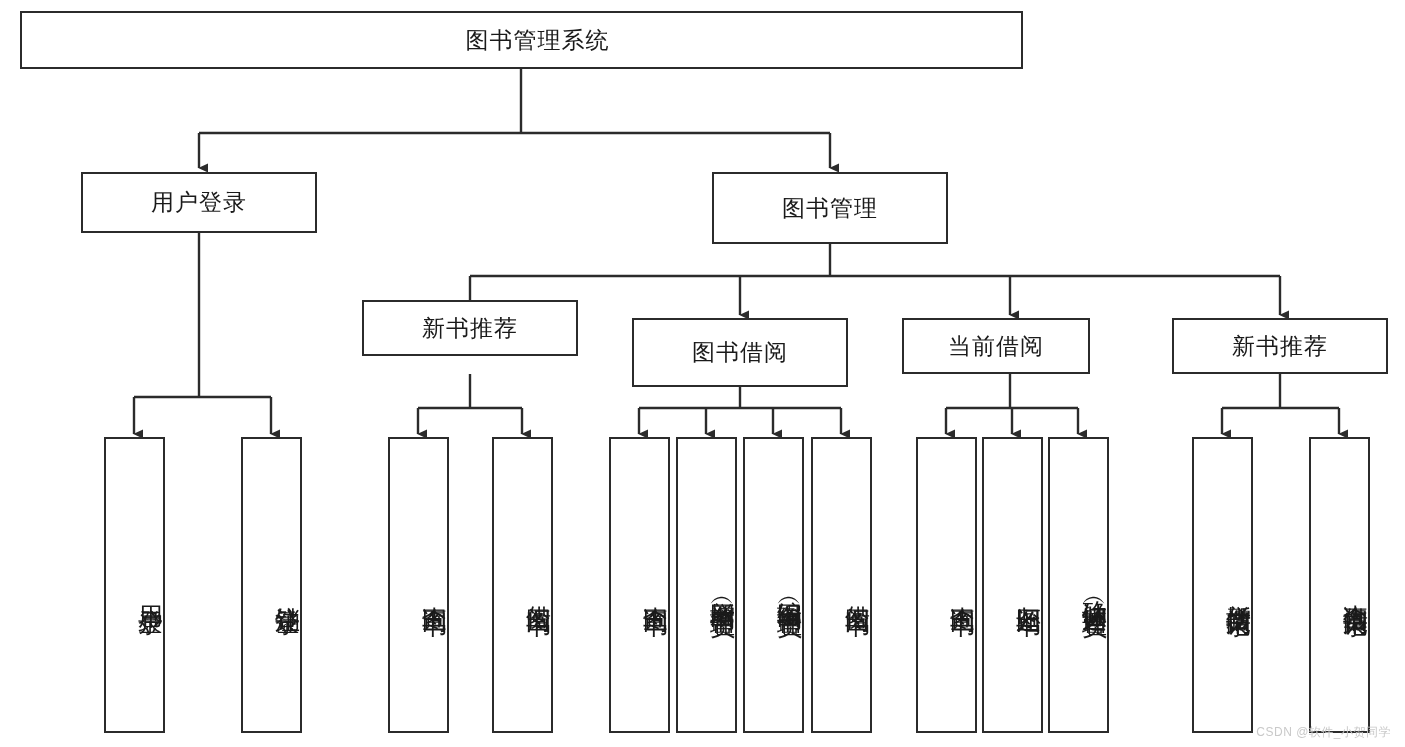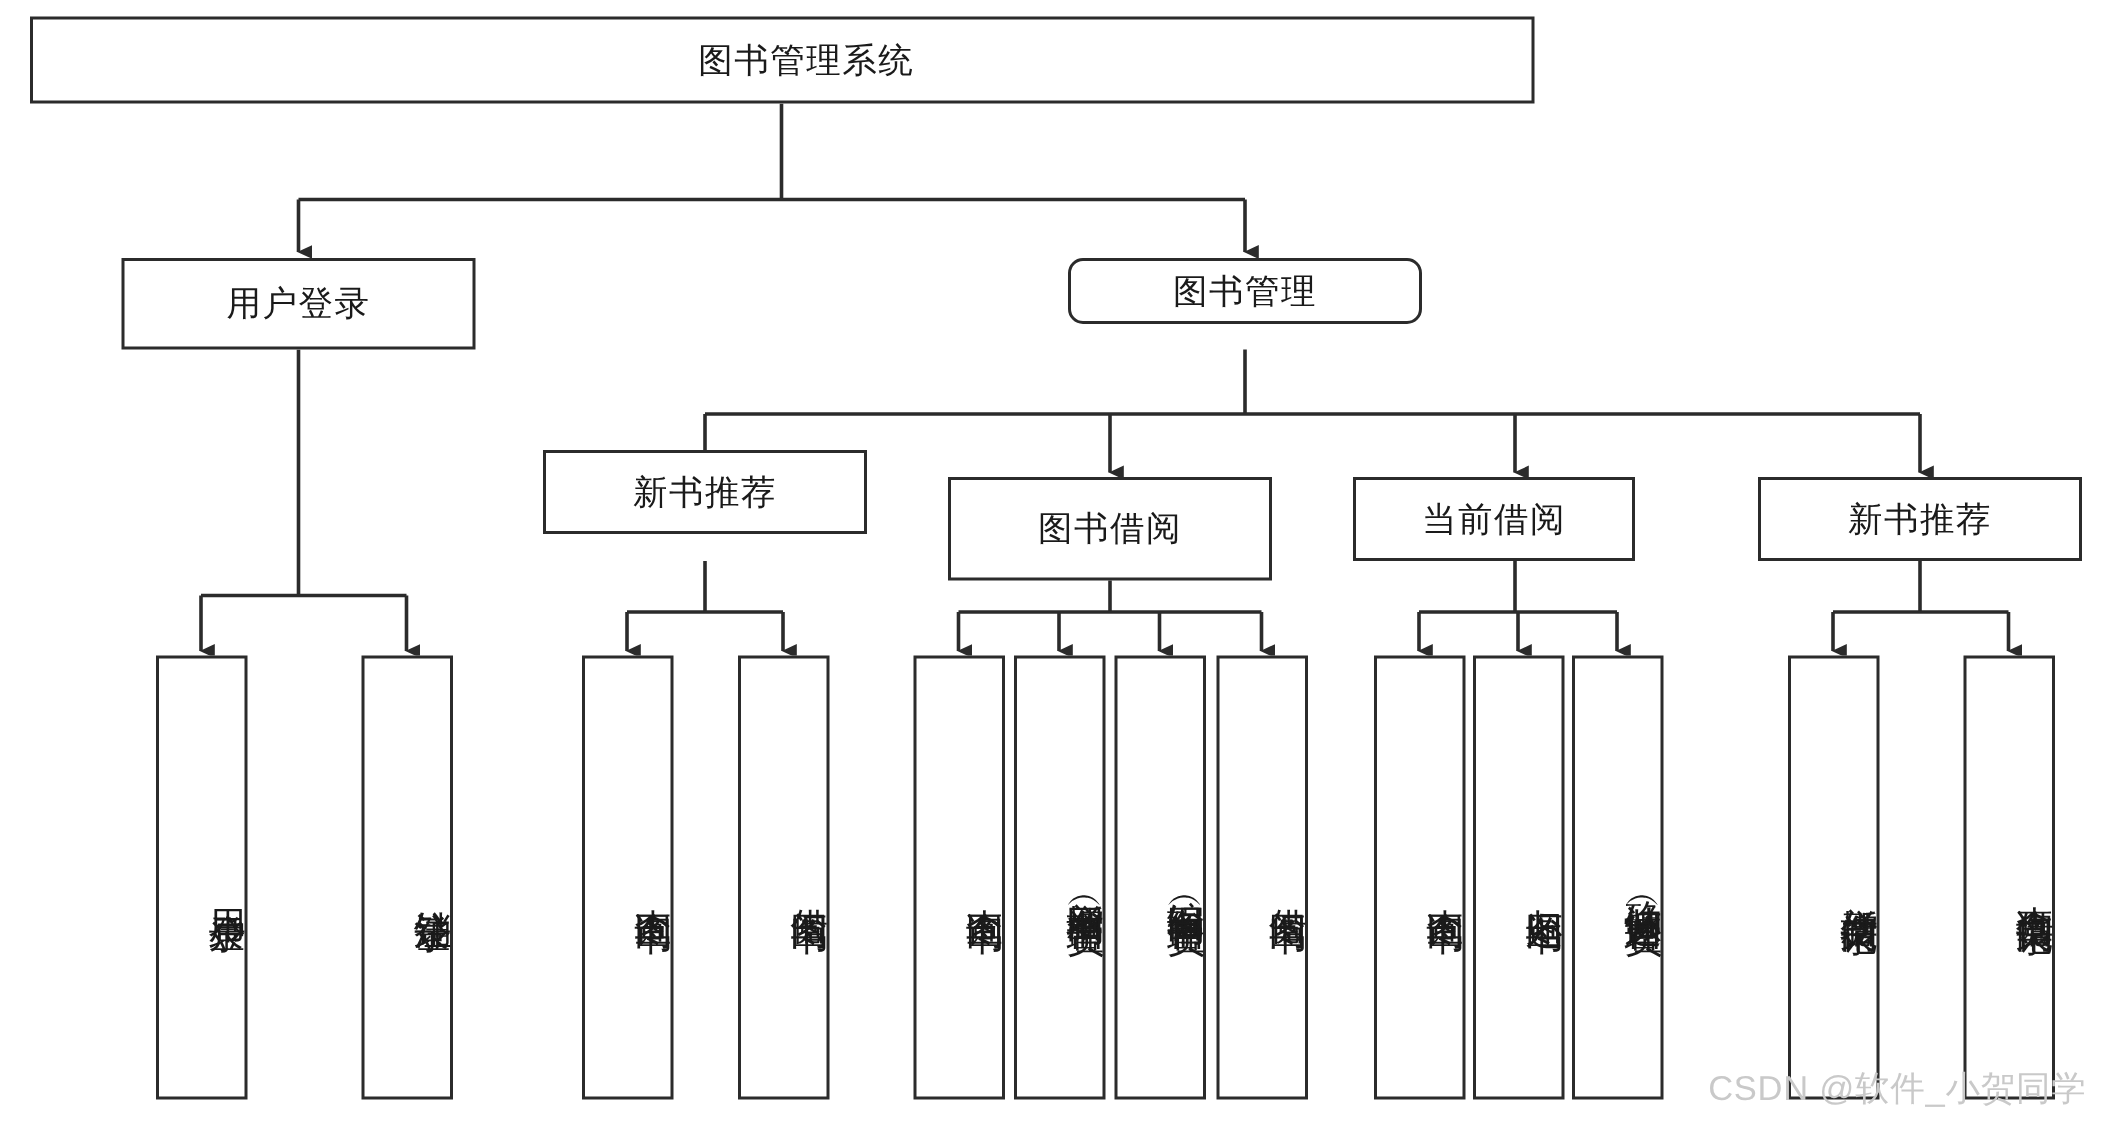--- a/index.html
+++ b/index.html
@@ -53,21 +53,21 @@
   }
   .node.vert .txt {
     writing-mode: vertical-rl;
     text-orientation: upright;
     display: block;
   }
   .watermark {
     position: absolute;
     right: 14px;
     bottom: 6px;
-    font-size: 23px;
+    font-size: 12px;
     color: #c9c9c9;
     letter-spacing: 0.5px;
     white-space: nowrap;
     font-family: "Liberation Sans", sans-serif;
     margin-left: 28px;
   }
 </style>
 </head>
 <body>
 
@@ -123,21 +123,21 @@
     <path d="M 1339 408 L 1339 434" stroke="#2b2b2b" stroke-width="2.4" fill="none" marker-end="url(#ah)"></path>
   </svg>
 
   <div class="node horiz" style="left:20px; top:11px; width:1003px; height:58px;padding-left:32px;">
     <span class="txt">图书管理系统</span>
   </div>
 
   <div class="node horiz" style="left:81px; top:172px; width:236px; height:61px;">
     <span class="txt">用户登录</span>
   </div>
-  <div class="node horiz" style="left:712px; top:172px; width:236px; height:44px;border-radius:10px;">
+  <div class="node horiz" style="left:712px; top:172px; width:236px; height:72px;">
     <span class="txt">图书管理</span>
   </div>
 
   <div class="node horiz" style="left:362px; top:300px; width:216px; height:56px;">
     <span class="txt">新书推荐</span>
   </div>
   <div class="node horiz" style="left:632px; top:318px; width:216px; height:69px;">
     <span class="txt">图书借阅</span>
   </div>
   <div class="node horiz" style="left:902px; top:318px; width:188px; height:56px;">

